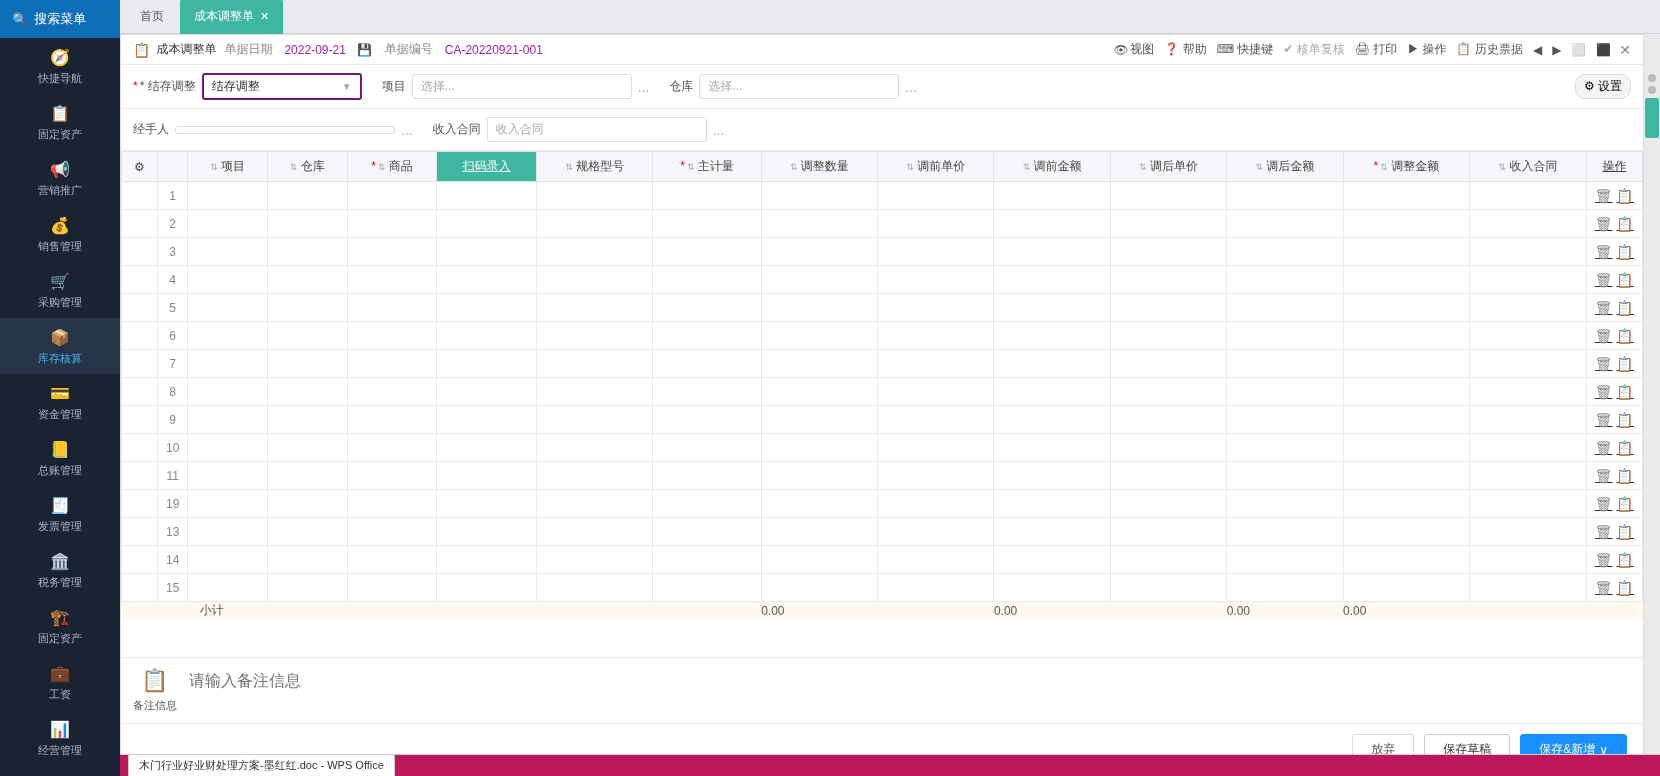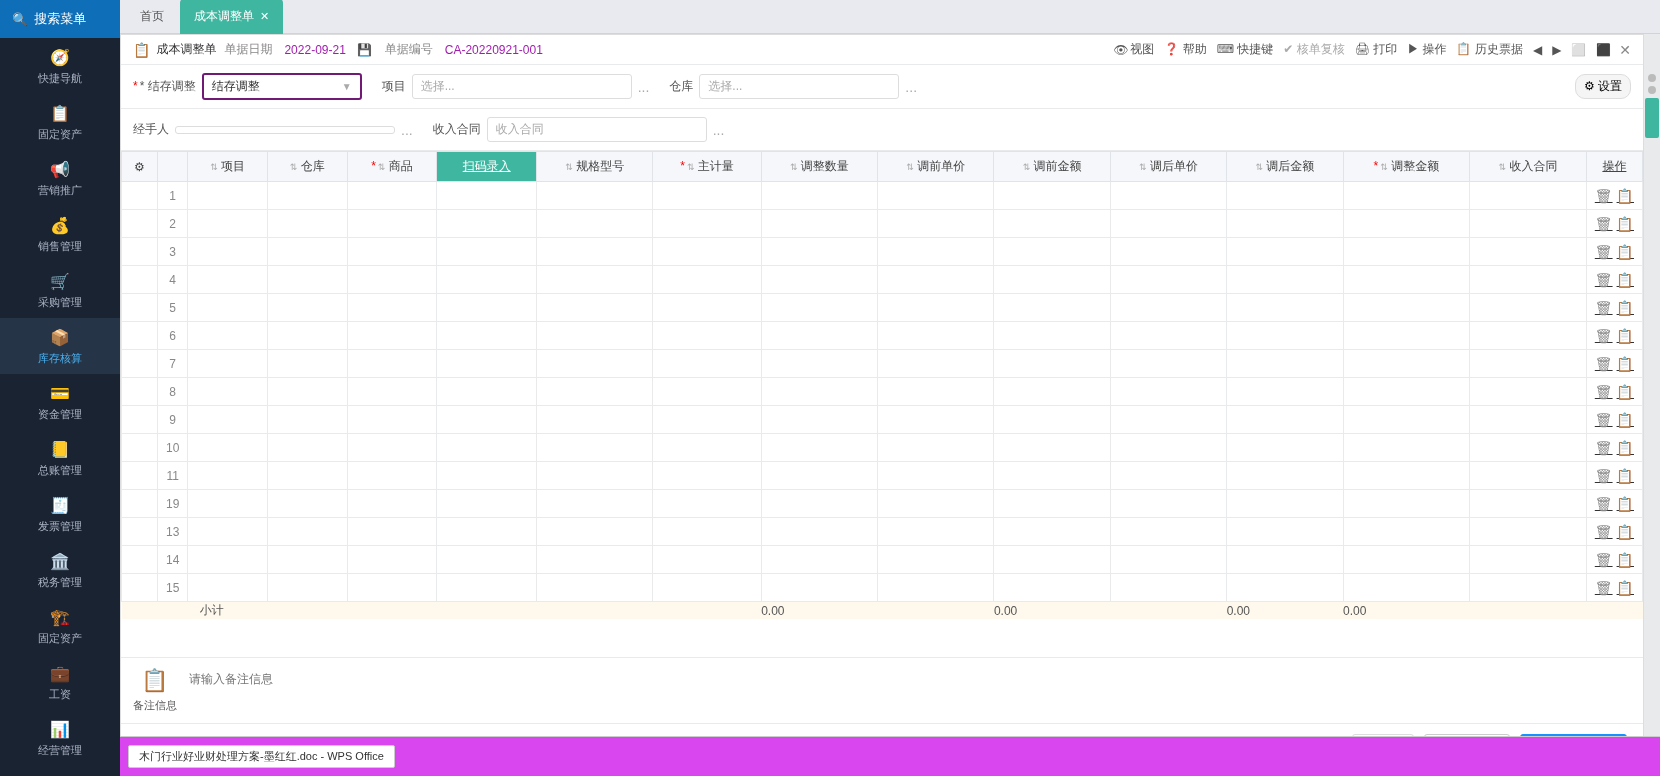--- a/index.html
+++ b/index.html
@@ -245,21 +245,21 @@
       gap: 4px;
       cursor: pointer;
       color: #3eb6a0;
     }
     .notes-icon { font-size: 22px; }
     .notes-label-text { font-size: 11px; color: #555; }
     .notes-input {
       flex: 1;
       border: none;
       outline: none;
-      font-size: 12px;
+      font-size: 16px;
       color: #1d4ed8;
       padding: 4px 0;
     }
 
     
     .bottom-bar {
       display: flex;
       align-items: center;
       justify-content: flex-end;
       padding: 10px 16px;
@@ -286,22 +286,22 @@
       gap: 4px;
     }
     .btn-save { background: white; color: #333; border: 1px solid #ccc; }
 
     
     .taskbar {
       position: fixed;
       bottom: 0;
       left: 120px;
       right: 0;
-      height: 40px;
-      background: #d946ef;
+      height: 22px;
+      background: #be185d;
       display: flex;
       align-items: center;
       padding: 0 8px;
       border-top: 1px solid #ccc;
     }
     .taskbar-item {
       background: white;
       border: 1px solid #ccc;
       padding: 3px 10px;
       font-size: 11px;

